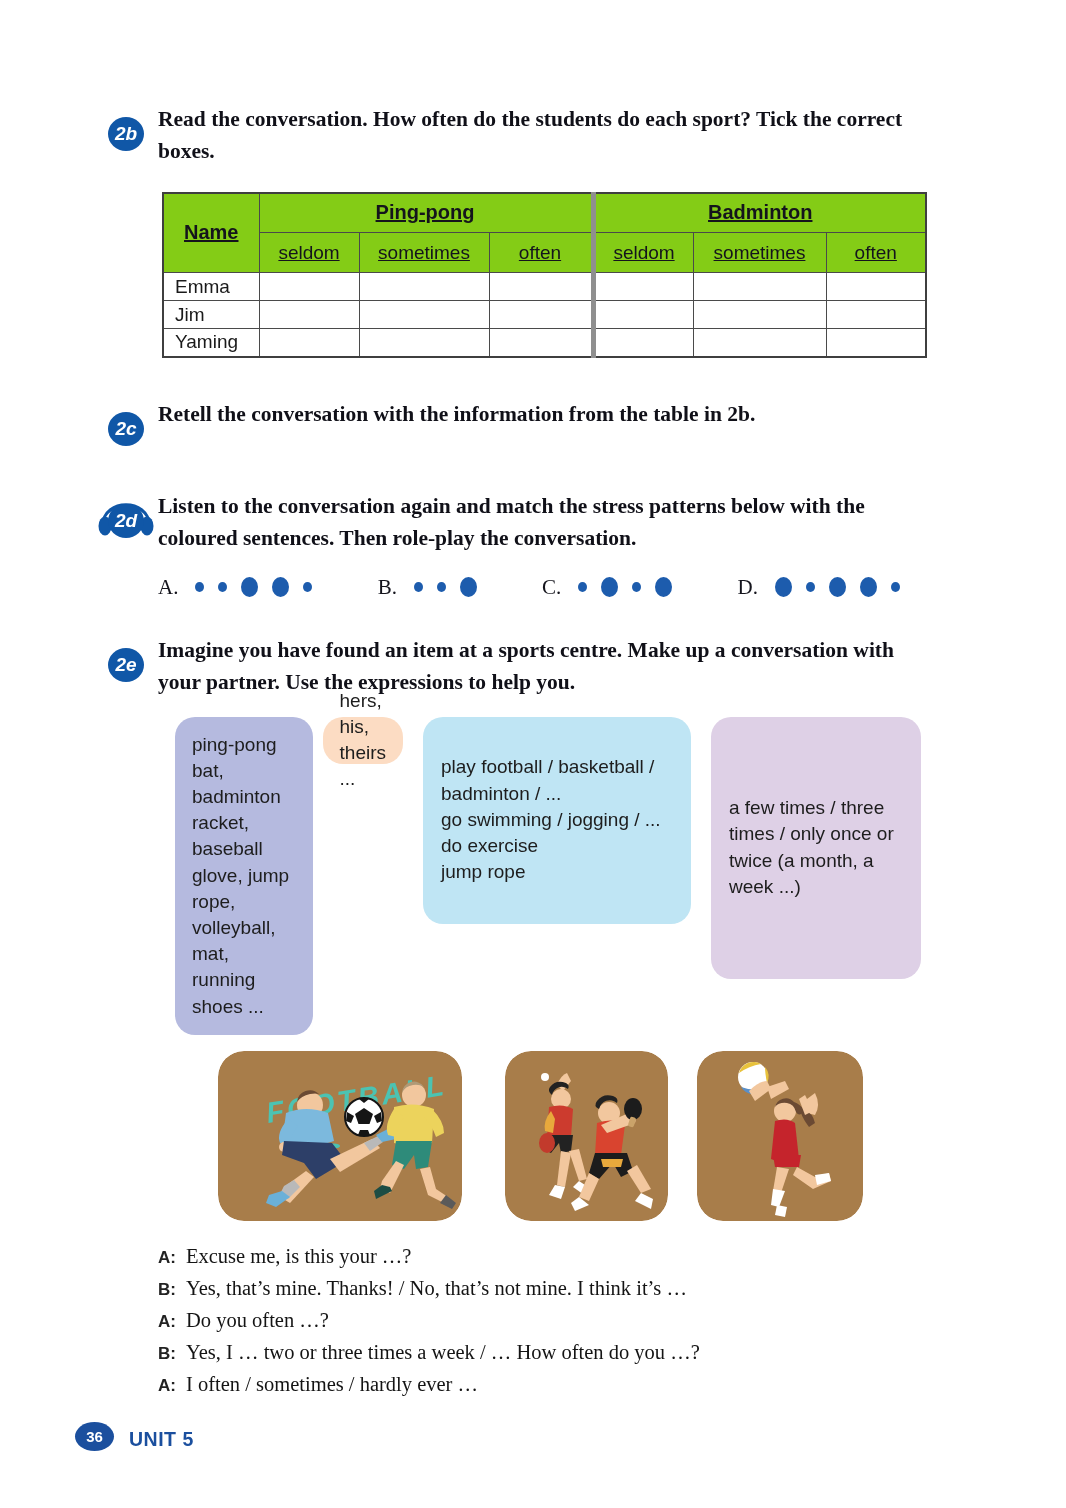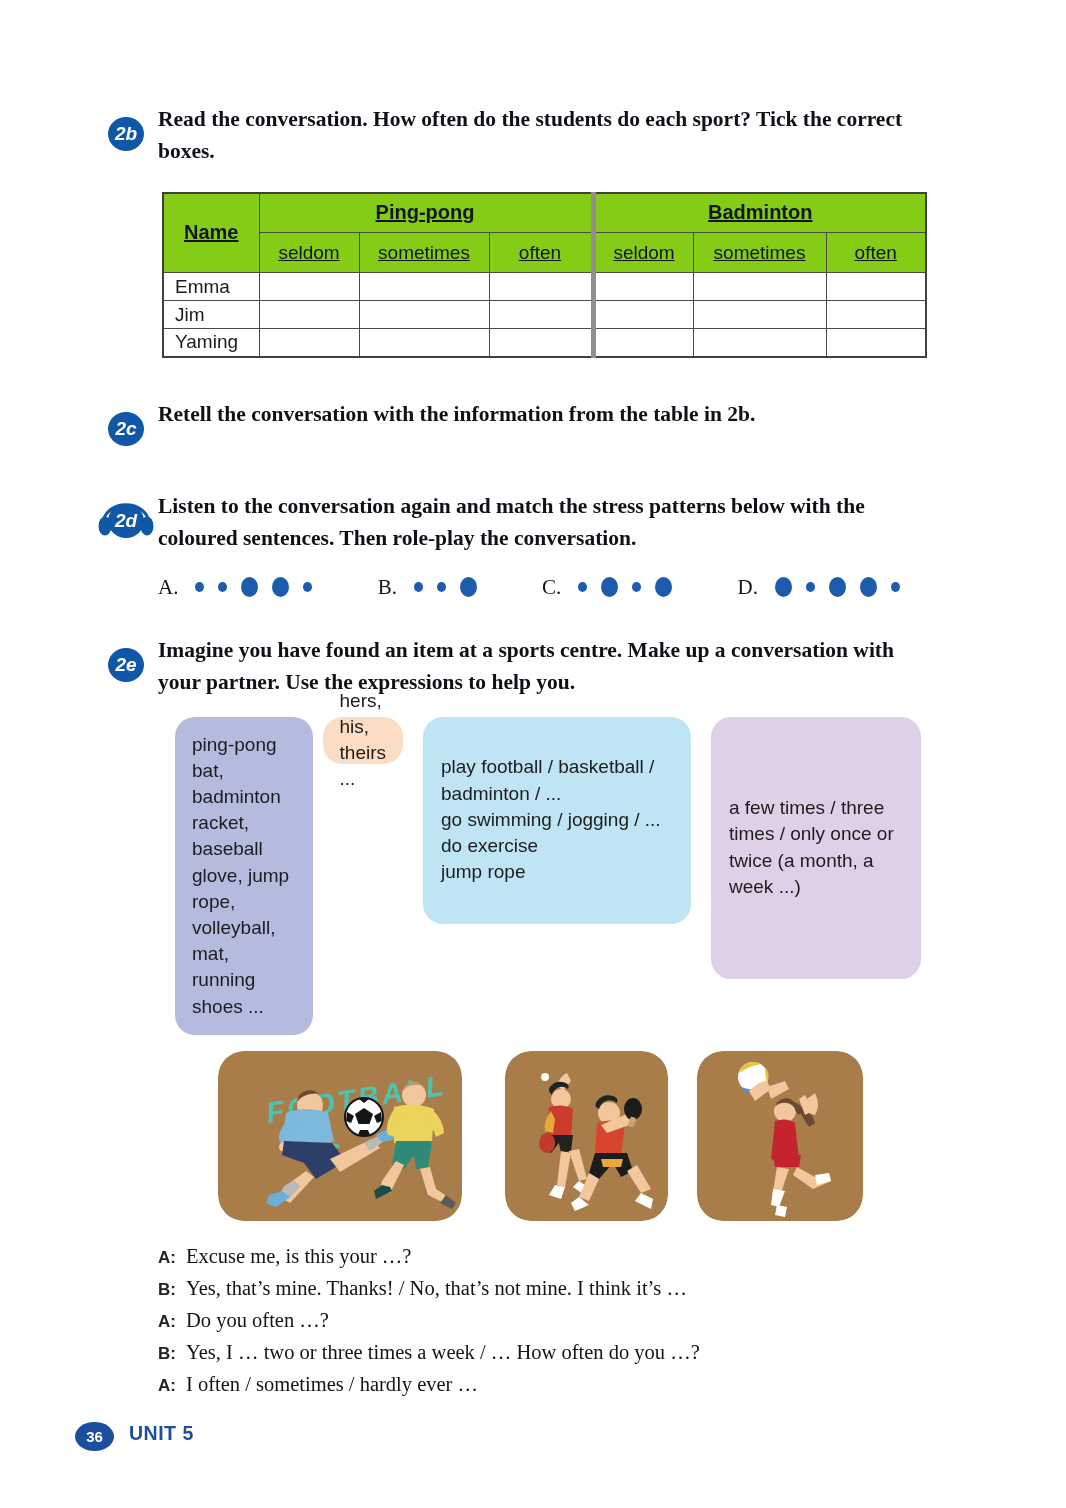--- a/index.html
+++ b/index.html
@@ -71,21 +71,21 @@
   .pic.p1 { margin-right:43px; }
   .pic.p2 { margin-right:29px; }
 
   
   .convo { margin:24px 0 0 50px; }
   .convo .line { display:flex; align-items:baseline; margin-bottom:9px; }
   .convo .spk { font-weight:bold; font-size:17px; color:#222; width:28px; flex:0 0 28px; }
   .convo .txt { font-family:"Liberation Serif", serif; font-size:20.5px; color:#141414; }
 
   
-  .footer { position:absolute; left:75px; top:1422px; display:flex; align-items:flex-start; gap:15px; }
+  .footer { position:absolute; left:75px; top:1422px; display:flex; align-items:flex-end; gap:15px; }
   .page-oval { width:39px; height:29px; border-radius:50%; background:#1b4f9e;
                color:#fff; font-weight:bold; font-size:15px;
                display:flex; align-items:center; justify-content:center; }
   .unit-label { color:#1b4f9e; font-weight:bold; font-size:19.5px; letter-spacing:0.5px; }
 </style>
 </head>
 <body>
 
 <div class="content">
 

